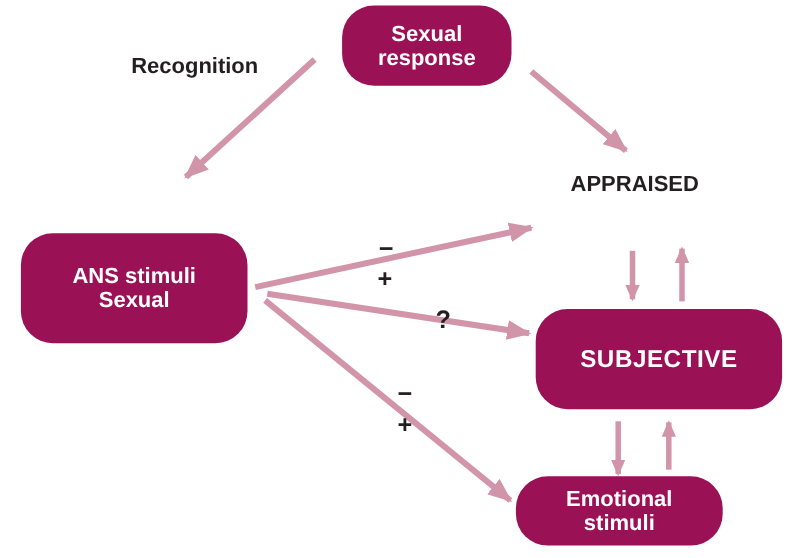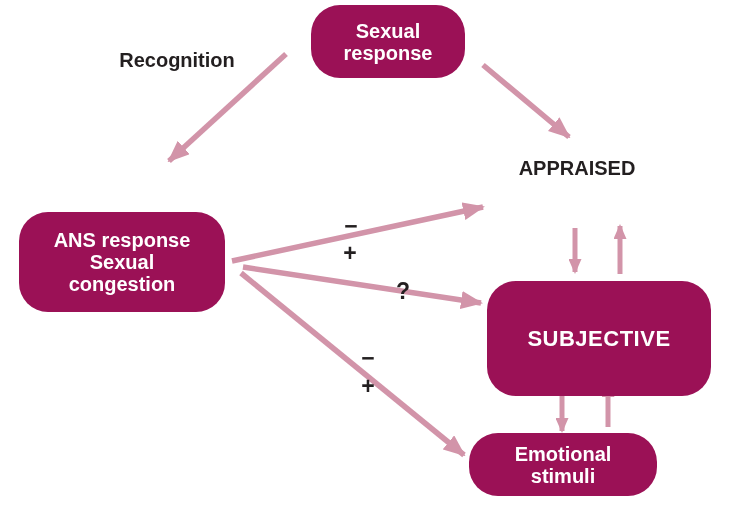--- a/index.html
+++ b/index.html
@@ -77,26 +77,25 @@
     <line class="vert" x1="562" y1="383" x2="562" y2="431" marker-end="url(#headSmall)"></line>
     <line class="vert" x1="608" y1="427" x2="608" y2="384" marker-end="url(#headSmall)"></line>
   </svg>
 
   <div class="node" style="left:311px;top:5px;width:154px;height:73px;">
     <span>Sexual</span>
     <span>response</span>
   </div>
 
   <div class="node" style="left:19px;top:212px;width:206px;height:100px;">
-    <span>ANS response</span>
+    <span>ANS stimuli</span>
     <span>Sexual</span>
-    <span>congestion</span>
   </div>
 
-  <div class="node node-subjective" style="left:487px;top:281px;width:224px;height:115px;">
+  <div class="node node-subjective" style="left:487px;top:281px;width:224px;height:91px;">
     <span>SUBJECTIVE</span>
   </div>
 
   <div class="node" style="left:469px;top:433px;width:188px;height:63px;">
     <span>Emotional</span>
     <span>stimuli</span>
   </div>
 
   <div class="anno" style="left:177px;top:50px;transform:translateX(-50%);">
     <span>Recognition</span>

